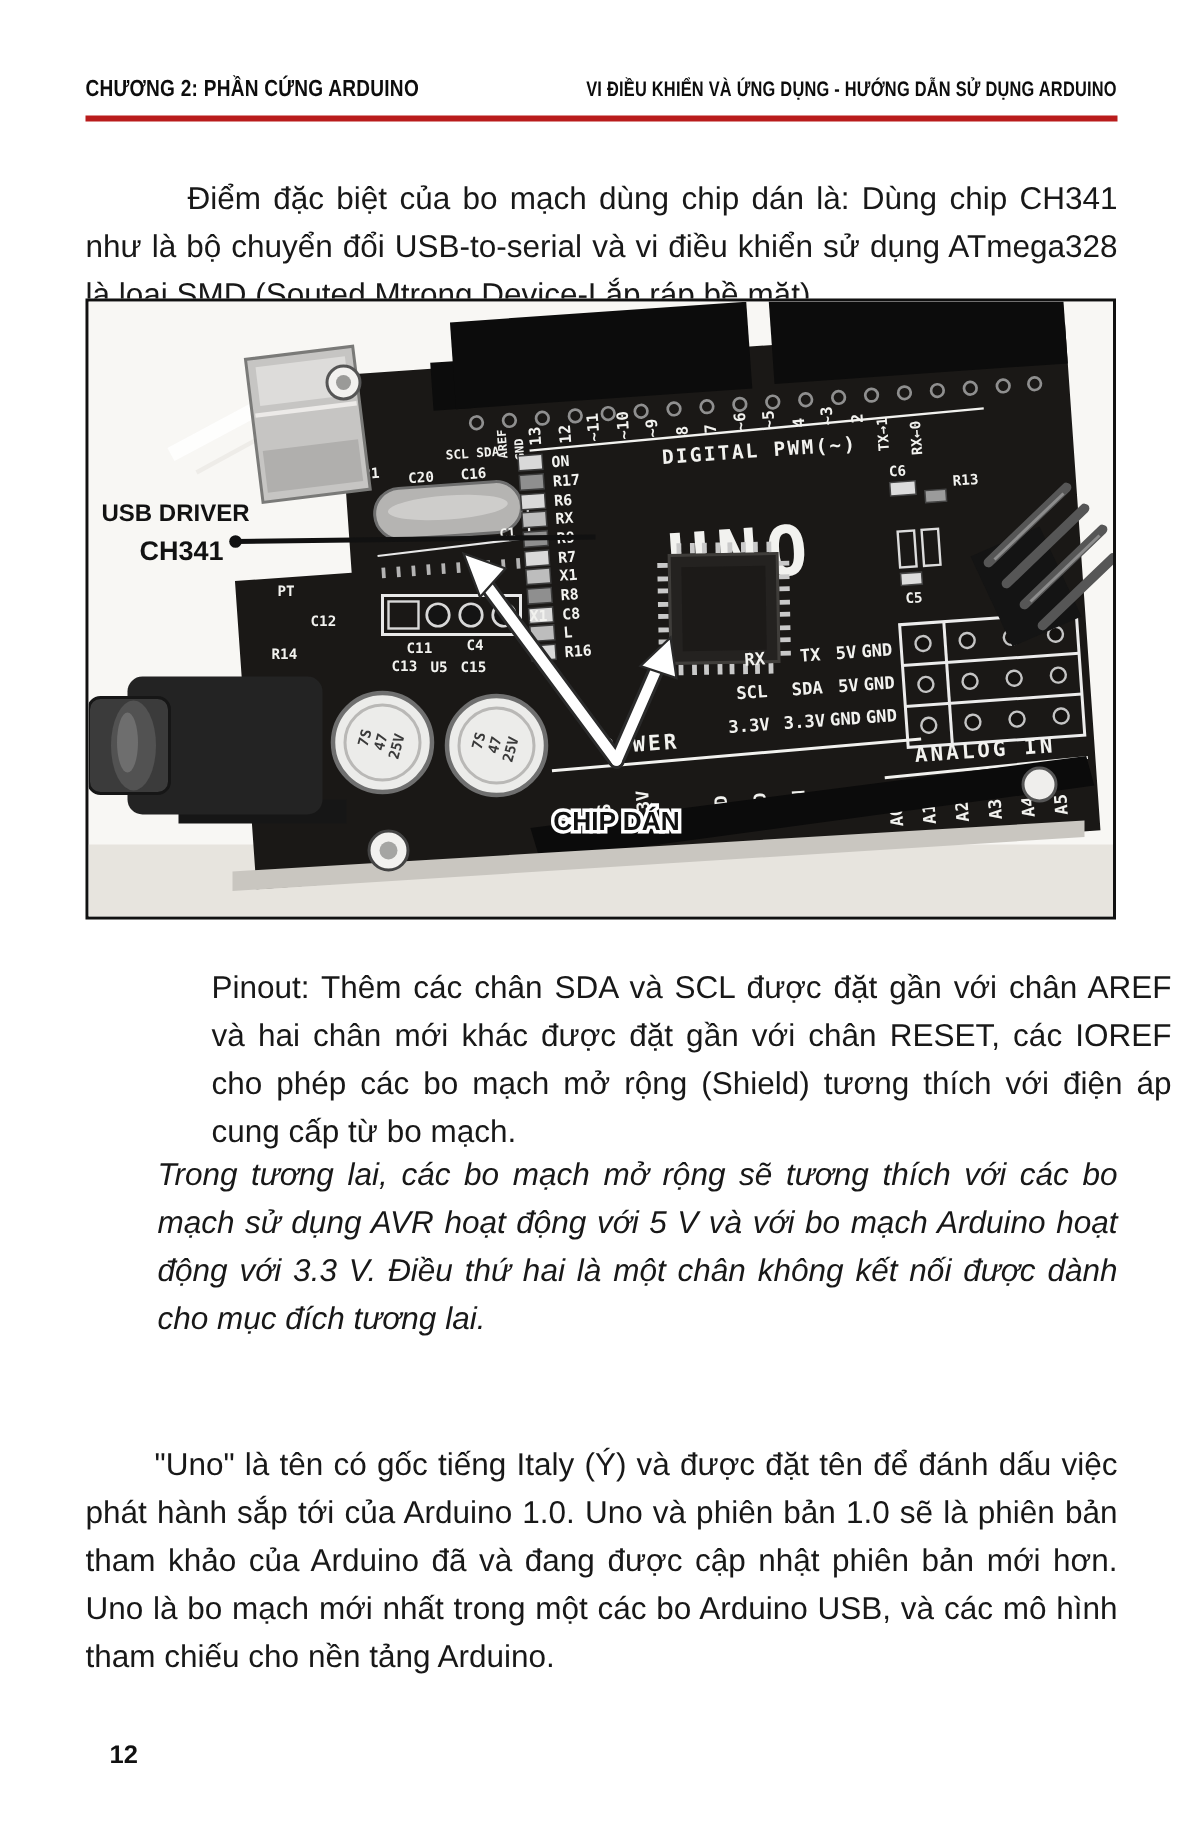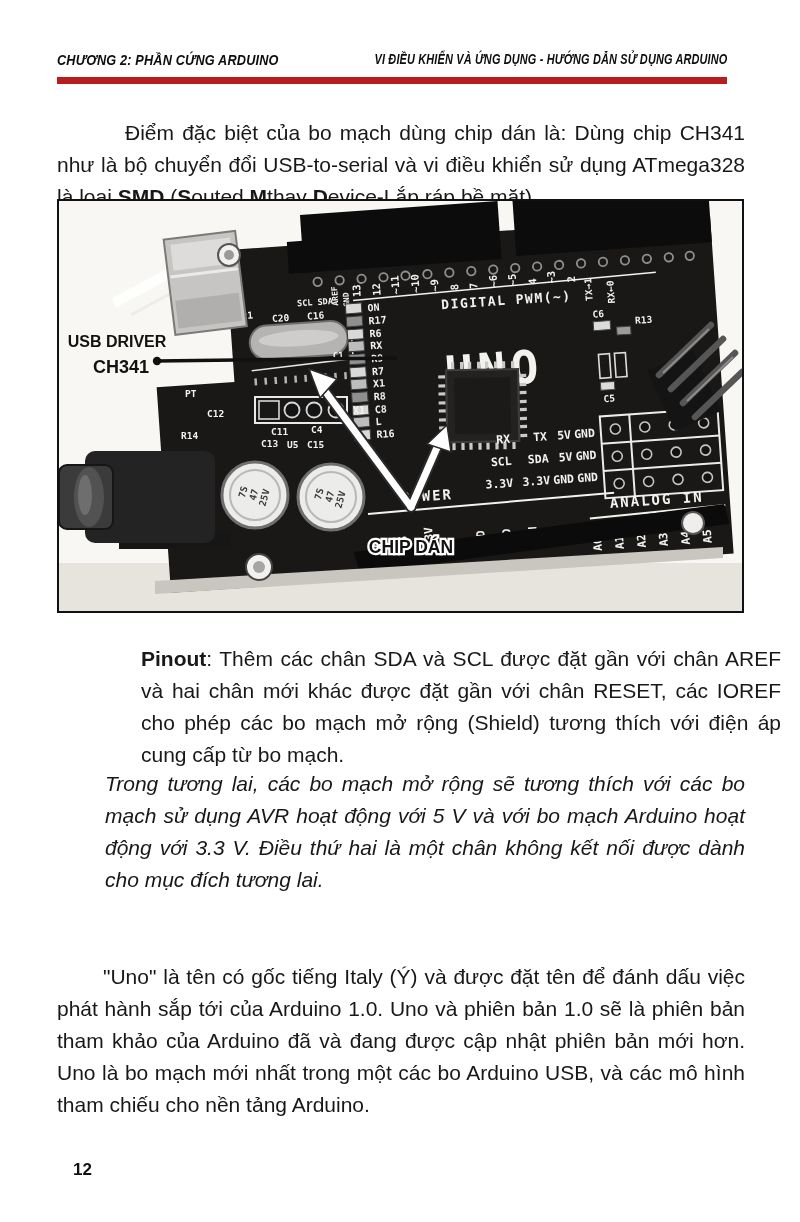--- a/index.html
+++ b/index.html
@@ -1,49 +1,49 @@
 <!DOCTYPE html>
 <html><head>
 <meta charset="utf-8">
 <style>
   html,body{margin:0;padding:0;background:#888;}
   .page{position:relative;width:800px;height:1222px;background:#ffffff;overflow:hidden;
         font-family:"Liberation Sans",sans-serif;color:#161616;}
   
-  .runhead{position:absolute;left:57px;right:73px;top:51px;height:26px;
-           border-bottom:7px solid #b91c1c;font-style:italic;}
+  .runhead{position:absolute;left:57px;right:55px;top:51px;height:26px;
+           border-bottom:4px solid #b91c1c;}
   .runhead .hl,.runhead .hr{position:absolute;top:0;white-space:nowrap;font-weight:bold;
            font-family:"Liberation Sans",sans-serif;color:#0d0d0d;}
   .runhead .hl{left:0;font-size:15.5px;transform:scaleX(.82);transform-origin:left center;letter-spacing:.2px;}
   .runhead .hr{right:0;font-size:14px;transform:scaleX(.78);transform-origin:right center;letter-spacing:.2px;}
   
   .para{position:absolute;font-size:21px;line-height:32px;text-align:justify;color:#181818;}
   .p-full{left:57px;width:688px;}
   .p-ind{left:105px;width:640px;}
   .bullet{position:absolute;left:153px;font-size:21px;line-height:32px;white-space:nowrap;color:#181818;}
   .pagenum{position:absolute;left:73px;top:1160px;font-size:17px;font-weight:bold;color:#111;}
-  b{font-weight:bold;}
+  b{font-weight:normal;}
   
   .figure{position:absolute;left:57px;top:199px;width:683px;height:410px;
           border:2px solid #111;background:#f8f7f4;overflow:hidden;}
   .figure svg{display:block;}
   .sk{font-family:"DejaVu Sans Mono",monospace;font-weight:bold;fill:#f2f2ef;}
   .blk{font-family:"Liberation Sans",sans-serif;font-weight:bold;fill:#121212;}
 </style>
 </head>
 <body>
 
 <div class="page">
 
   <div class="runhead">
     <span class="hl">CHƯƠNG 2: PHẦN CỨNG ARDUINO</span>
     <span class="hr">VI ĐIỀU KHIỂN VÀ ỨNG DỤNG - HƯỚNG DẪN SỬ DỤNG ARDUINO</span>
   </div>
 
-  <p class="para p-full" style="top:96px;text-indent:68px;"><span>Điểm đặc biệt của bo mạch dùng chip dán là: Dùng chip CH341 như là bộ chuyển đổi USB-to-serial và vi điều khiển sử dụng ATmega328 là loại </span><b>SMD</b><span> (</span><b>S</b><span>outed </span><b>M</b><span>thay </span><b>D</b><span>evice-Lắp ráp bề mặt).</span></p>
+  <p class="para p-full" style="top:96px;text-indent:68px;"><span>Điểm đặc biệt của bo mạch dùng chip dán là: Dùng chip CH341 như là bộ chuyển đổi USB-to-serial và vi điều khiển sử dụng ATmega328 là loại </span><b>SMD</b><span> (</span><b>S</b><span>outed </span><b>M</b><span>trong </span><b>D</b><span>evice-Lắp ráp bề mặt).</span></p>
 
   <div class="figure">
     <svg width="683" height="410" viewBox="0 0 683 410" xmlns="http://www.w3.org/2000/svg">
 
       <g>
         <rect x="0" y="0" width="683" height="410" fill="#f8f7f4"></rect>
         <rect x="0" y="362" width="683" height="48" fill="#e7e4de"></rect>
         <line x1="55" y1="102" x2="152" y2="50" stroke="#ffffff" stroke-width="10" opacity="0.9"></line>
         <line x1="72" y1="114" x2="160" y2="66" stroke="#eeece8" stroke-width="3"></line>
       </g>

